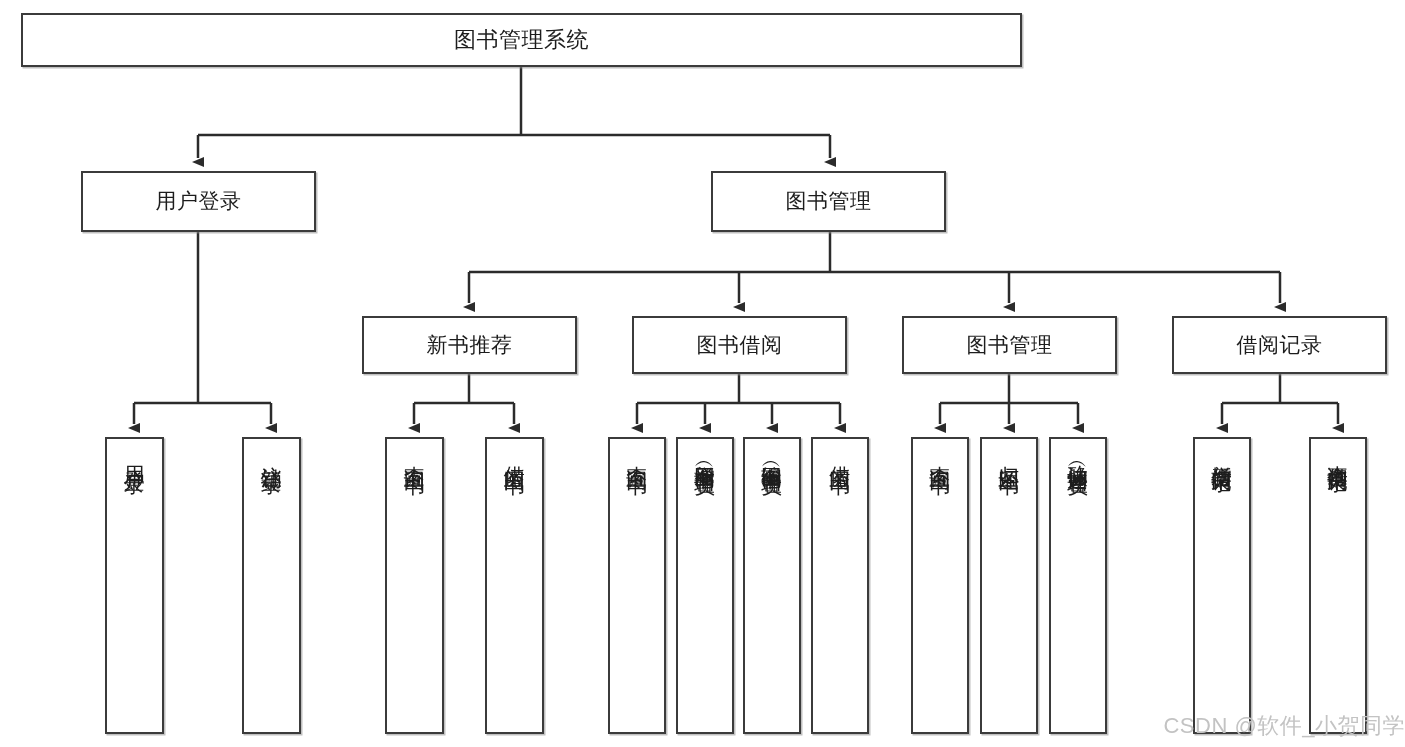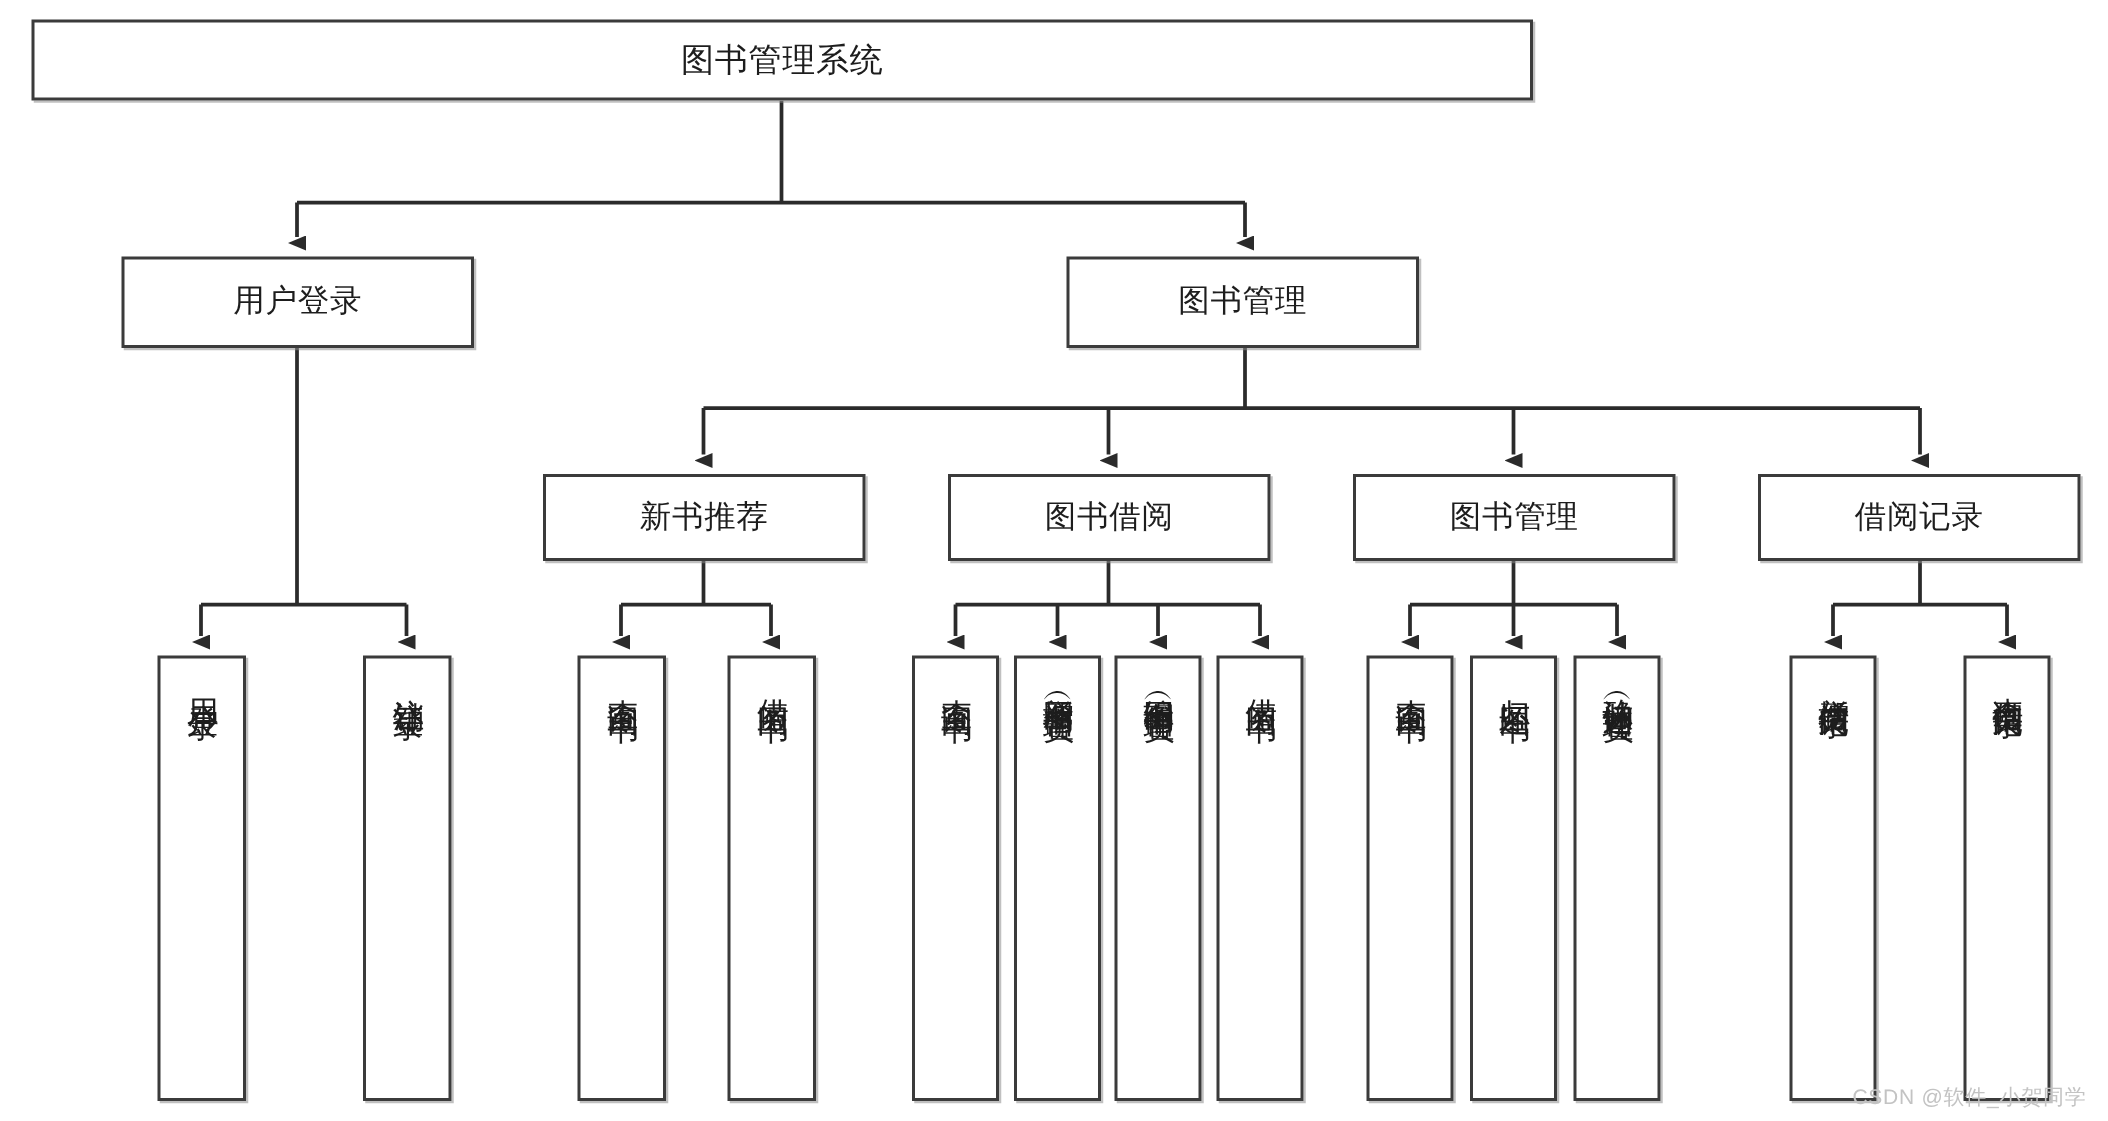--- a/index.html
+++ b/index.html
@@ -58,23 +58,23 @@
     letter-spacing: 3px;
     white-space: nowrap;
     color: #1d1d1d;
   }
   .vtext.tall {
     letter-spacing: 1.5px;
     font-size: 20.5px;
   }
   .watermark {
     position: absolute;
-    right: 14px;
+    right: 0;
     bottom: 6px;
-    font-size: 14px;
+    font-size: 22px;
     color: #c3c3c3;
     white-space: nowrap;
     letter-spacing: 0.5px;
   }
 </style>
 </head>
 <body>
 
 <div id="canvas">
 

